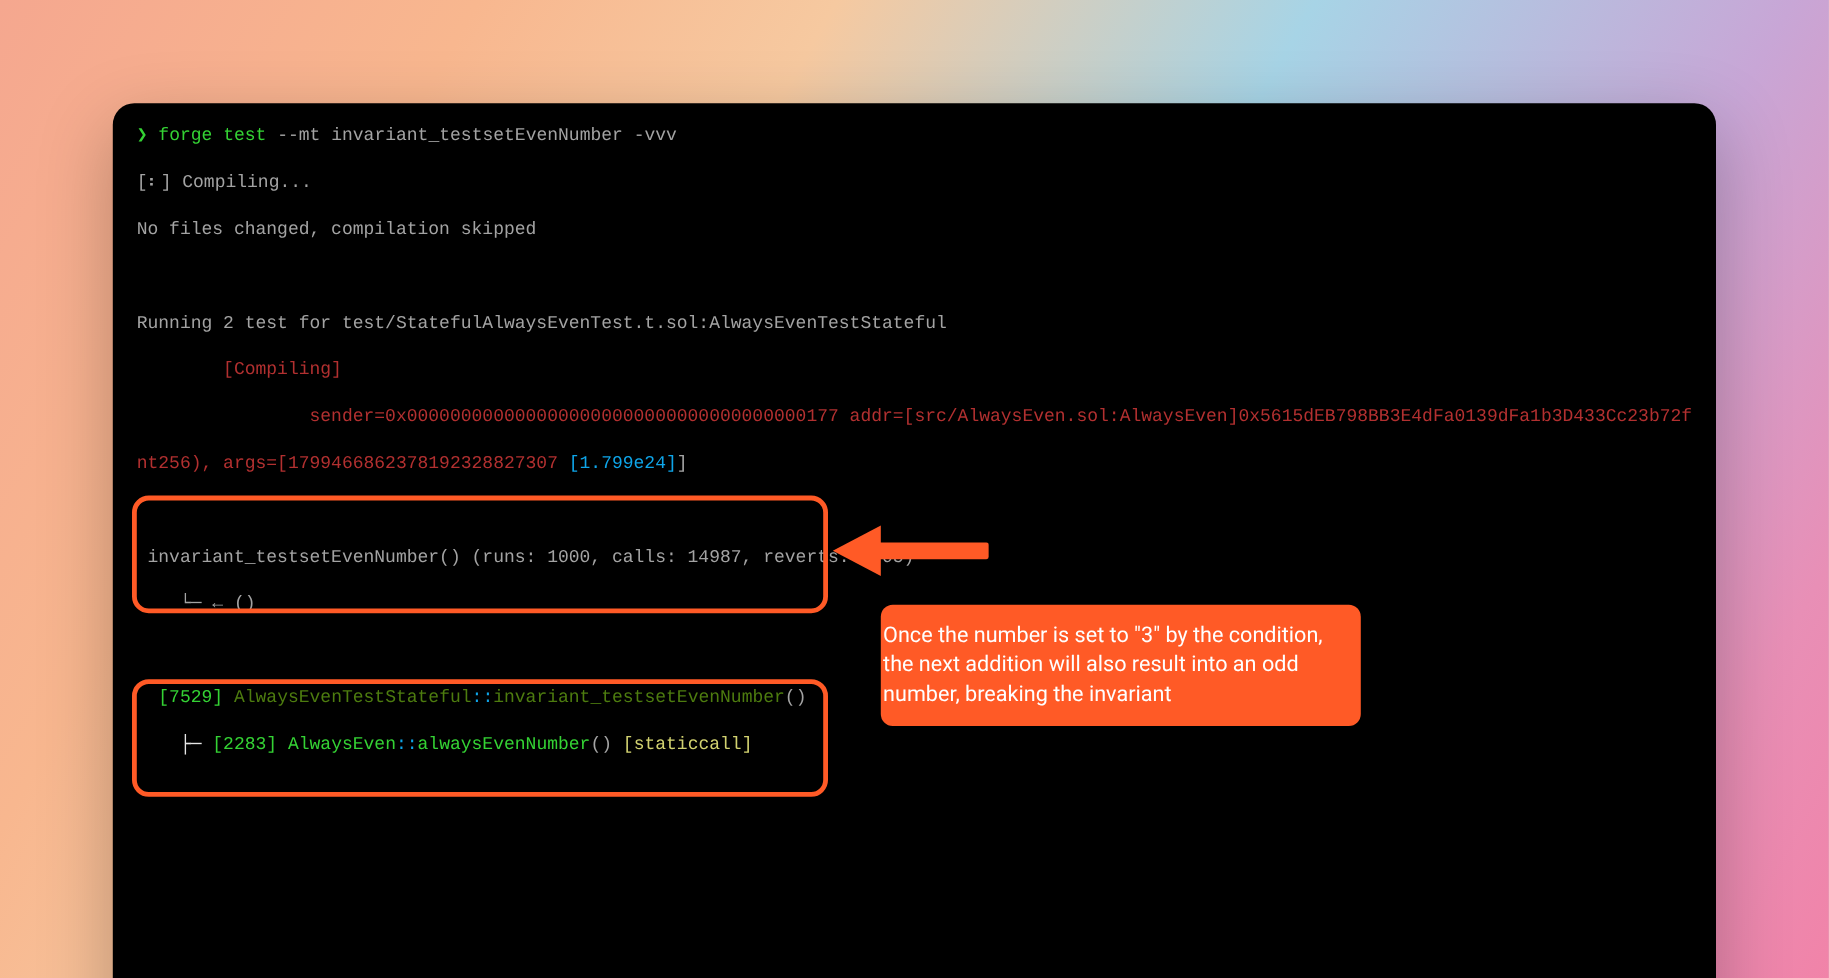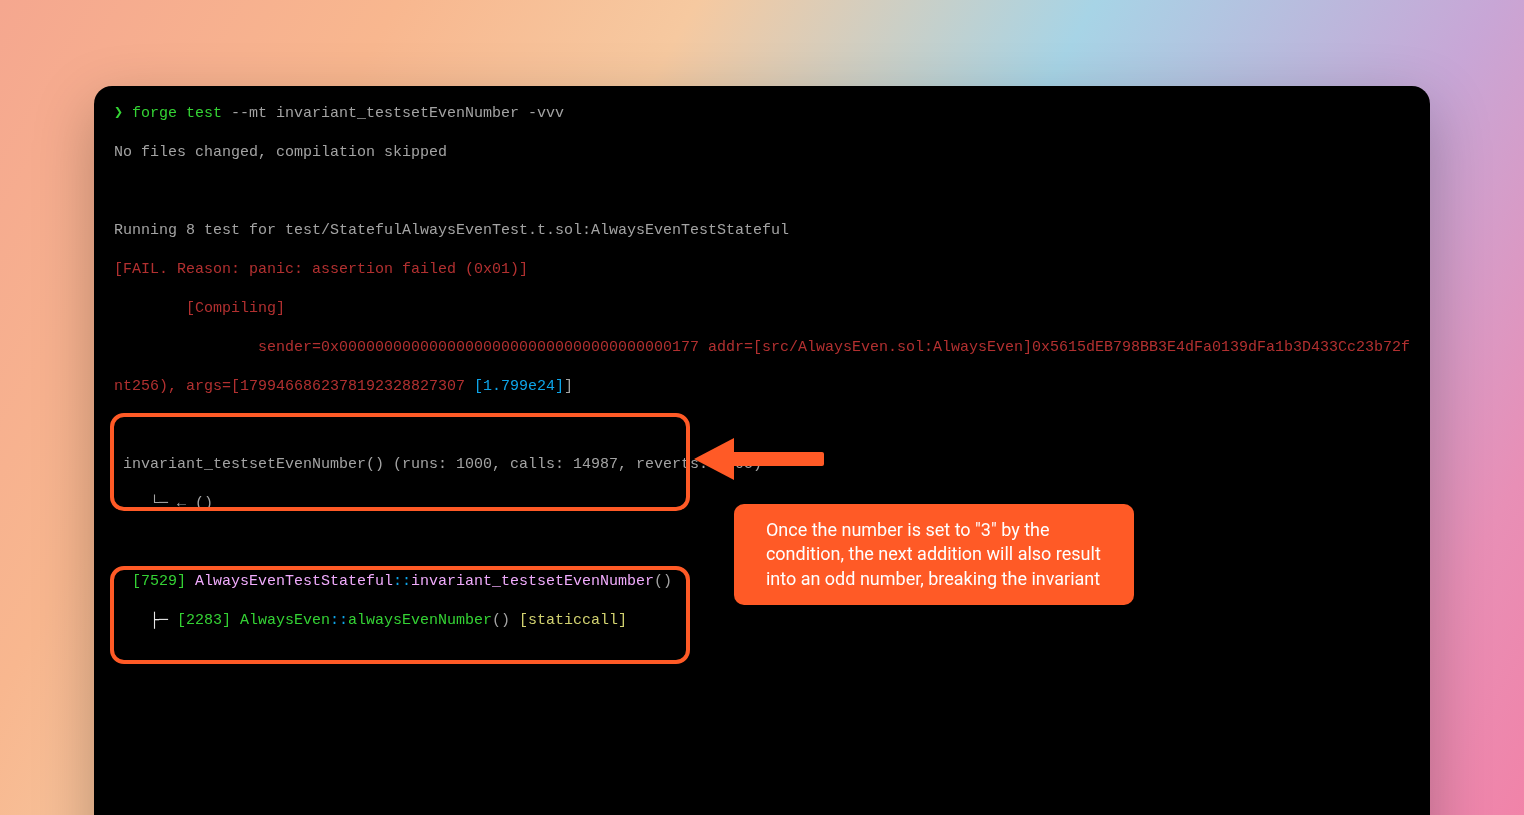--- a/index.html
+++ b/index.html
@@ -10,48 +10,48 @@
   }
   .terminal{
     position:relative;
     background:#000;border-radius:18px;padding:18px 20px 22px;
     width:100%;box-shadow:0 20px 60px rgba(0,0,0,.25);
     font-family:"Menlo","Consolas","Liberation Mono",monospace;
     font-size:15px;line-height:1.3;color:#e6e6e6;
   }
   pre{margin:0;white-space:pre-wrap;word-break:break-word;font-family:inherit}
   .g{color:#34d234}   
-  .r{color:#f0abfc}   
+  .r{color:#4d7c0f}   
   .rb{color:#b23030}  
   .y{color:#d2d270}   
   .gr{color:#0ea5e9}  
   .w{color:#a3a3a3}
   span{white-space:pre}
   .line{display:block}
 
   .box{
     position:absolute;border:4px solid #ff5a26;border-radius:14px;
     background:transparent;pointer-events:none;
   }
   .arrow{position:absolute;pointer-events:none}
   .note{
     position:absolute;background:#ff5a26;color:#fff;border-radius:10px;
-    padding:14px 32px;font-family:-apple-system,BlinkMacSystemFont,"Segoe UI",Roboto,sans-serif;
+    padding:14px 2px;font-family:-apple-system,BlinkMacSystemFont,"Segoe UI",Roboto,sans-serif;
     font-size:18px;line-height:1.35;width:400px;box-sizing:border-box;
   }
 </style>
 </head>
 <body>
 
 <div class="terminal">
 <pre><span class="line"><span class="g">❯</span><span> </span><span class="g">forge</span><span> </span><span class="g u">test</span><span> </span><span class="w">--mt invariant_testsetEvenNumber -vvv</span></span>
+<span class="line w">[⠆] Compiling...</span>
 <span class="line w">No files changed, compilation skipped</span>
 <span class="line"> </span>
-<span class="line w">Running 8 test for test/StatefulAlwaysEvenTest.t.sol:AlwaysEvenTestStateful</span>
-<span class="line rb">[FAIL. Reason: panic: assertion failed (0x01)]</span>
+<span class="line w">Running 2 test for test/StatefulAlwaysEvenTest.t.sol:AlwaysEvenTestStateful</span>
 <span class="line rb">        <span>[Compiling]</span></span>
 <span class="line rb">                sender=0x0000000000000000000000000000000000000177 addr=[src/AlwaysEven.sol:AlwaysEven]0x5615dEB798BB3E4dFa0139dFa1b3D433Cc23b72f</span>
 <span class="line"><span class="rb">nt256), args=[1799466862378192328827307 </span><span class="gr">[1.799e24]</span><span class="w">]</span></span>
 <span class="line"> </span>
 <span class="line w"> invariant_testsetEvenNumber() (runs: 1000, calls: 14987, reverts: 1705)</span>
 <span class="line w">    └─ ← ()</span>
 <span class="line"> </span>
 <span class="line"><span>  </span><span class="g">[7529]</span><span> </span><span class="r">AlwaysEvenTestStateful</span><span class="gr">::</span><span class="r">invariant_testsetEvenNumber</span><span class="w">()</span></span>
 <span class="line"><span>    ├─ </span><span class="g">[2283]</span><span> </span><span class="g">AlwaysEven</span><span class="gr">::</span><span class="g">alwaysEvenNumber</span><span class="w">()</span><span> </span><span class="y">[staticcall]</span></span>
 

